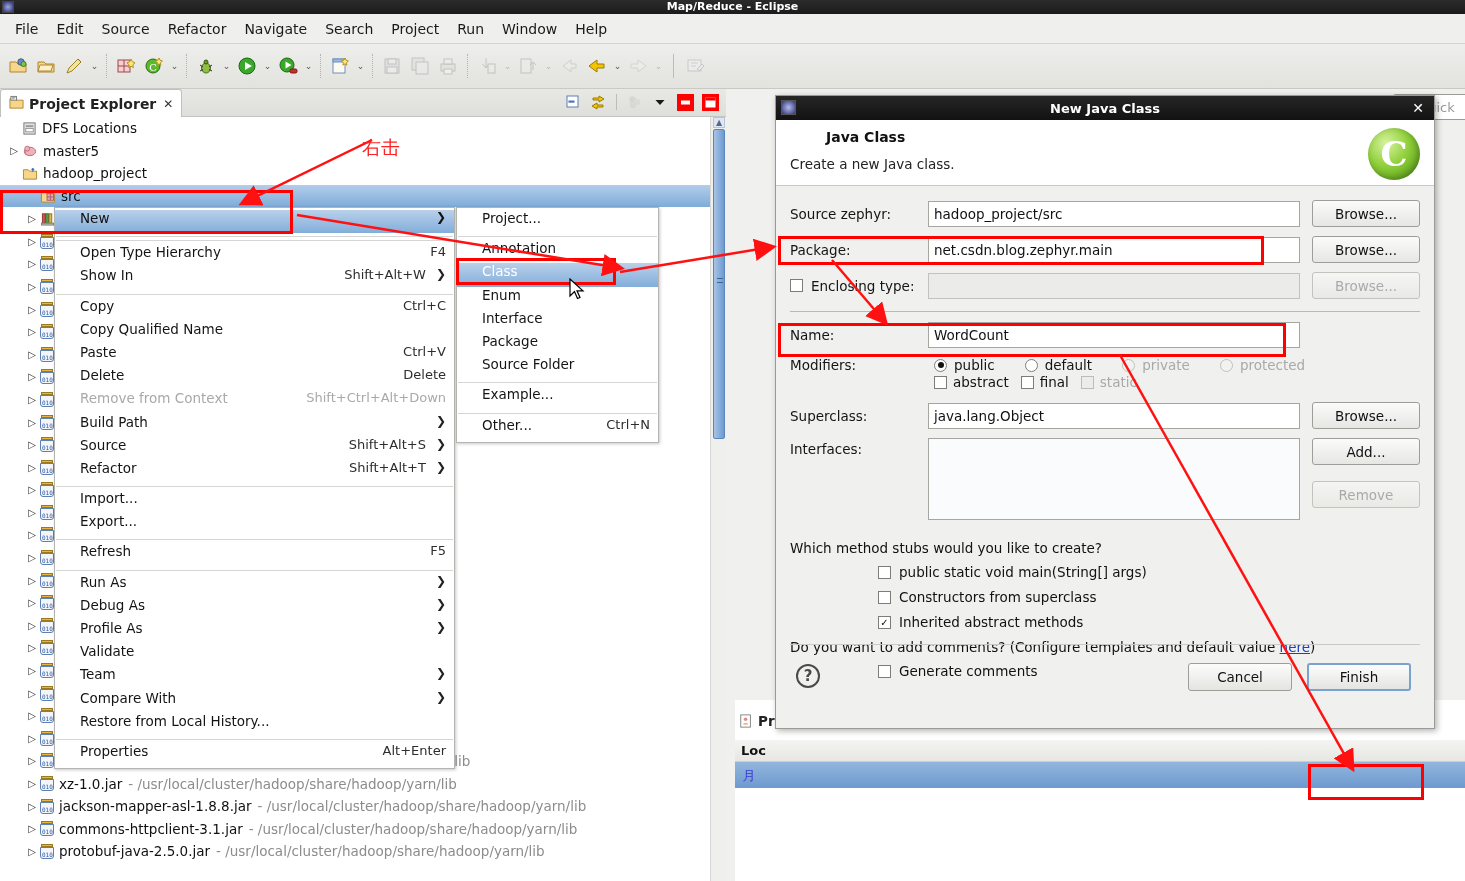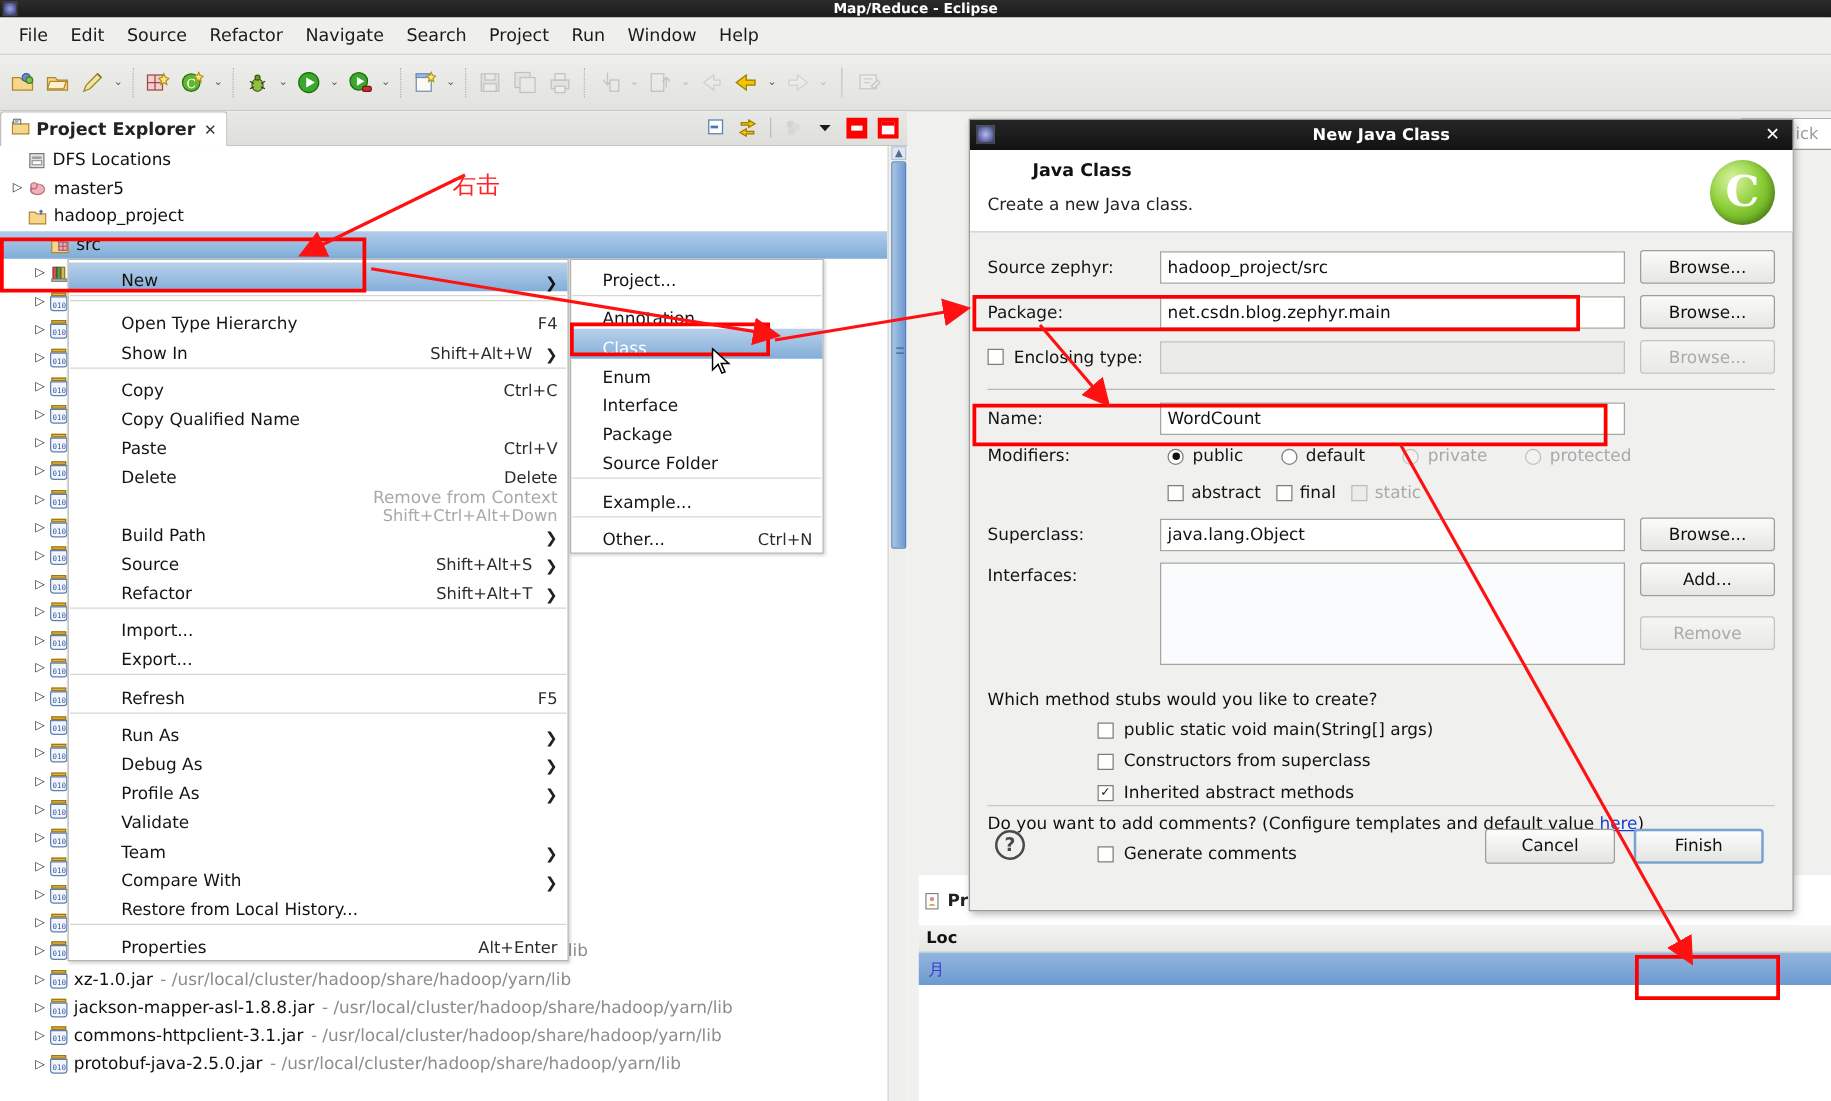--- a/index.html
+++ b/index.html
@@ -147,25 +147,25 @@
           display:flex; align-items:center; justify-content:center; font-size:8px; color:#55698a;}
 
   
   .ctxmenu {
     position: absolute; left: 54px; top: 207px; width: 401px;
     background: #fff; border: 1px solid #b4b4b0;
     box-shadow: 1px 1px 3px rgba(0,0,0,0.22);
     padding: 2px 0; z-index: 40;
   }
   .mrow {
-    position: relative; height: 23.2px; display: flex; align-items: flex-end;
-    padding: 0 8px 0 42px; font-size: 13.5px; color: #141414; white-space: nowrap;
+    position: relative; height: 23.2px; display: flex; align-items: flex-start;
+    padding: 0 8px 0 25px; font-size: 13.5px; color: #141414; white-space: nowrap;
   }
   .mrow.hl { background: linear-gradient(#b9d0ea, #82aeda); color: #111; }
-  .mrow.disabled { color: #a9a9a9; flex-direction: column; }
+  .mrow.disabled { color: #a9a9a9; }
   .mrow .accel { margin-left: auto; color: #2d2d2d; font-size: 13px; }
   .mrow.disabled .accel { color: #a9a9a9; }
   .mrow .sub { margin-left: 10px; font-size: 12px; color: #222; font-weight: bold; }
   .mrow.hl .sub { color: #111; }
   .msep { height: 1px; background: #d5d5d2; margin: 3px 1px; }
 
   
   .submenu {
     position: absolute; left: 456px; top: 207px; width: 203px;
     background: #fff; border: 1px solid #b4b4b0;
@@ -1138,21 +1138,21 @@
       </div>
 
       <div class="sep-line"></div>
 
       <div class="frow">
         <div class="flabel">Name:</div>
         <div class="finput">WordCount</div>
         <div style="width:108px;margin-left:12px"></div>
       </div>
 
-      <div class="frow" style="margin-bottom:13px">
+      <div class="frow" style="margin-bottom:1px">
         <div class="flabel">Modifiers:</div>
         <div class="mod-row" style="flex: 1 1 0%; margin-left: 6px;" id="mods1">
             <div class="mod-item" style="margin-right: 30px;">
               <span class="rad">
                 <span class="dot"></span>
               </span>
               <span>public</span>
             </div>
             <div class="mod-item" style="margin-right: 30px;">
               <span class="rad"></span>

